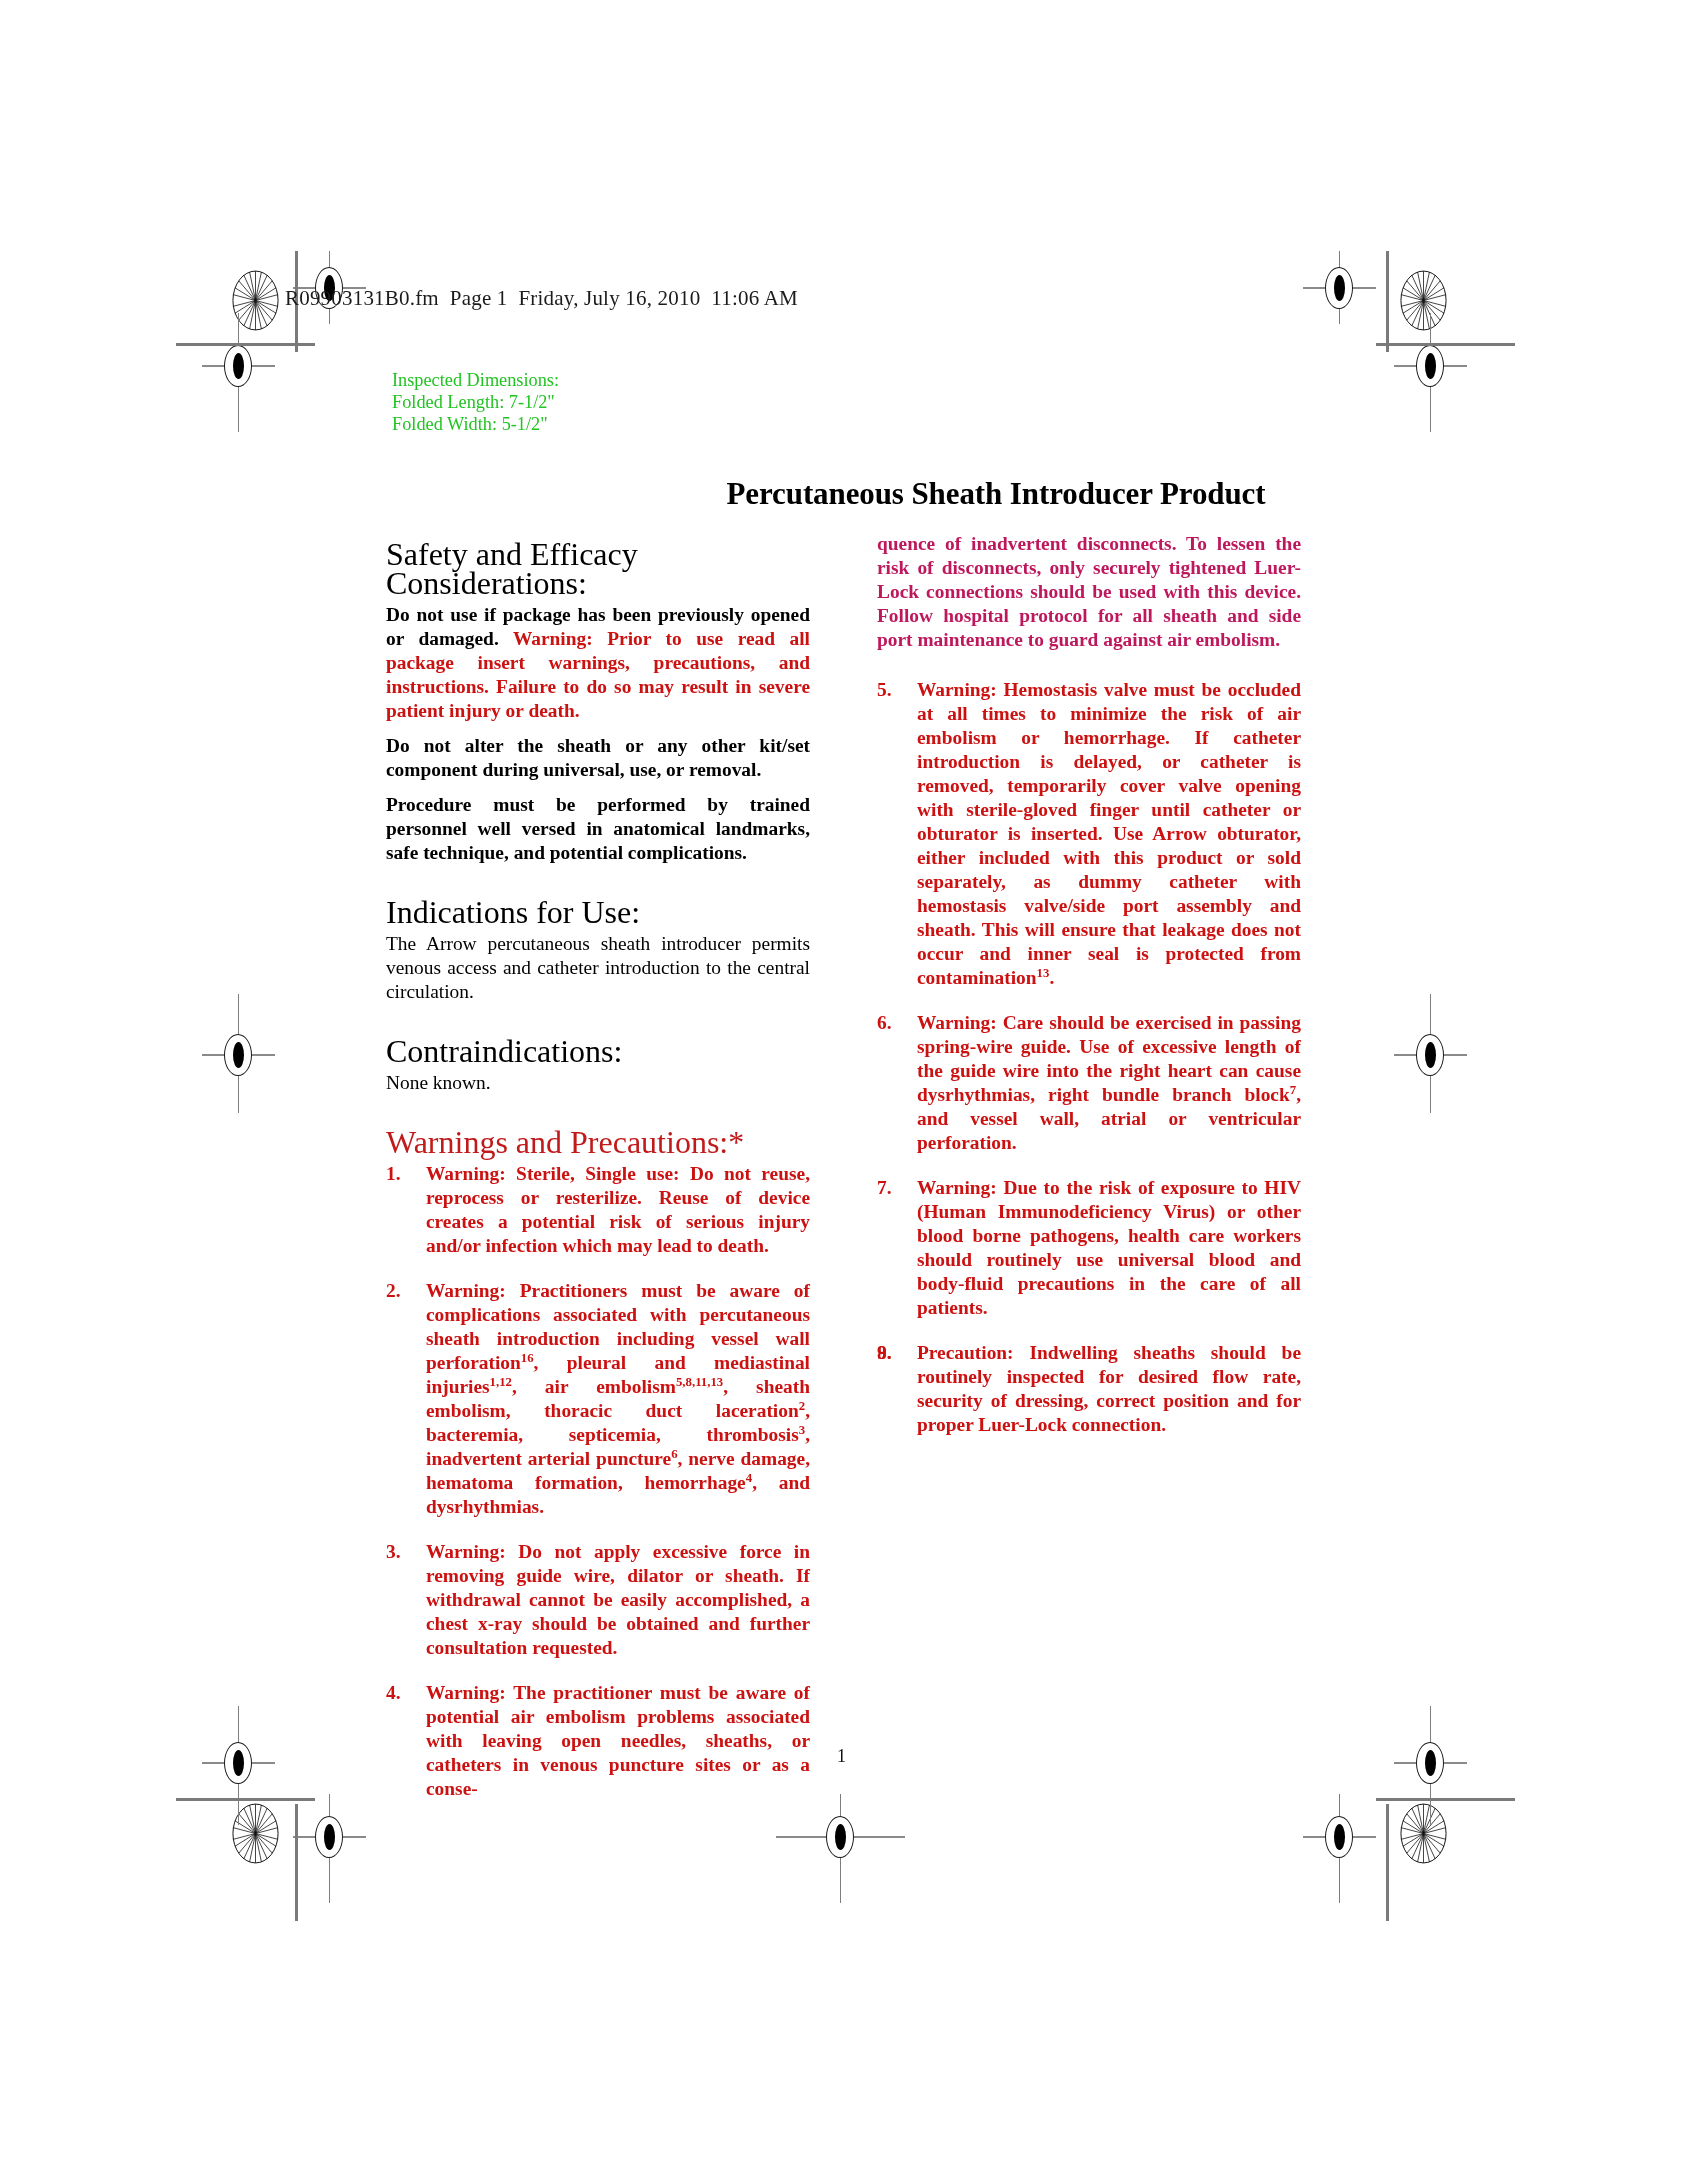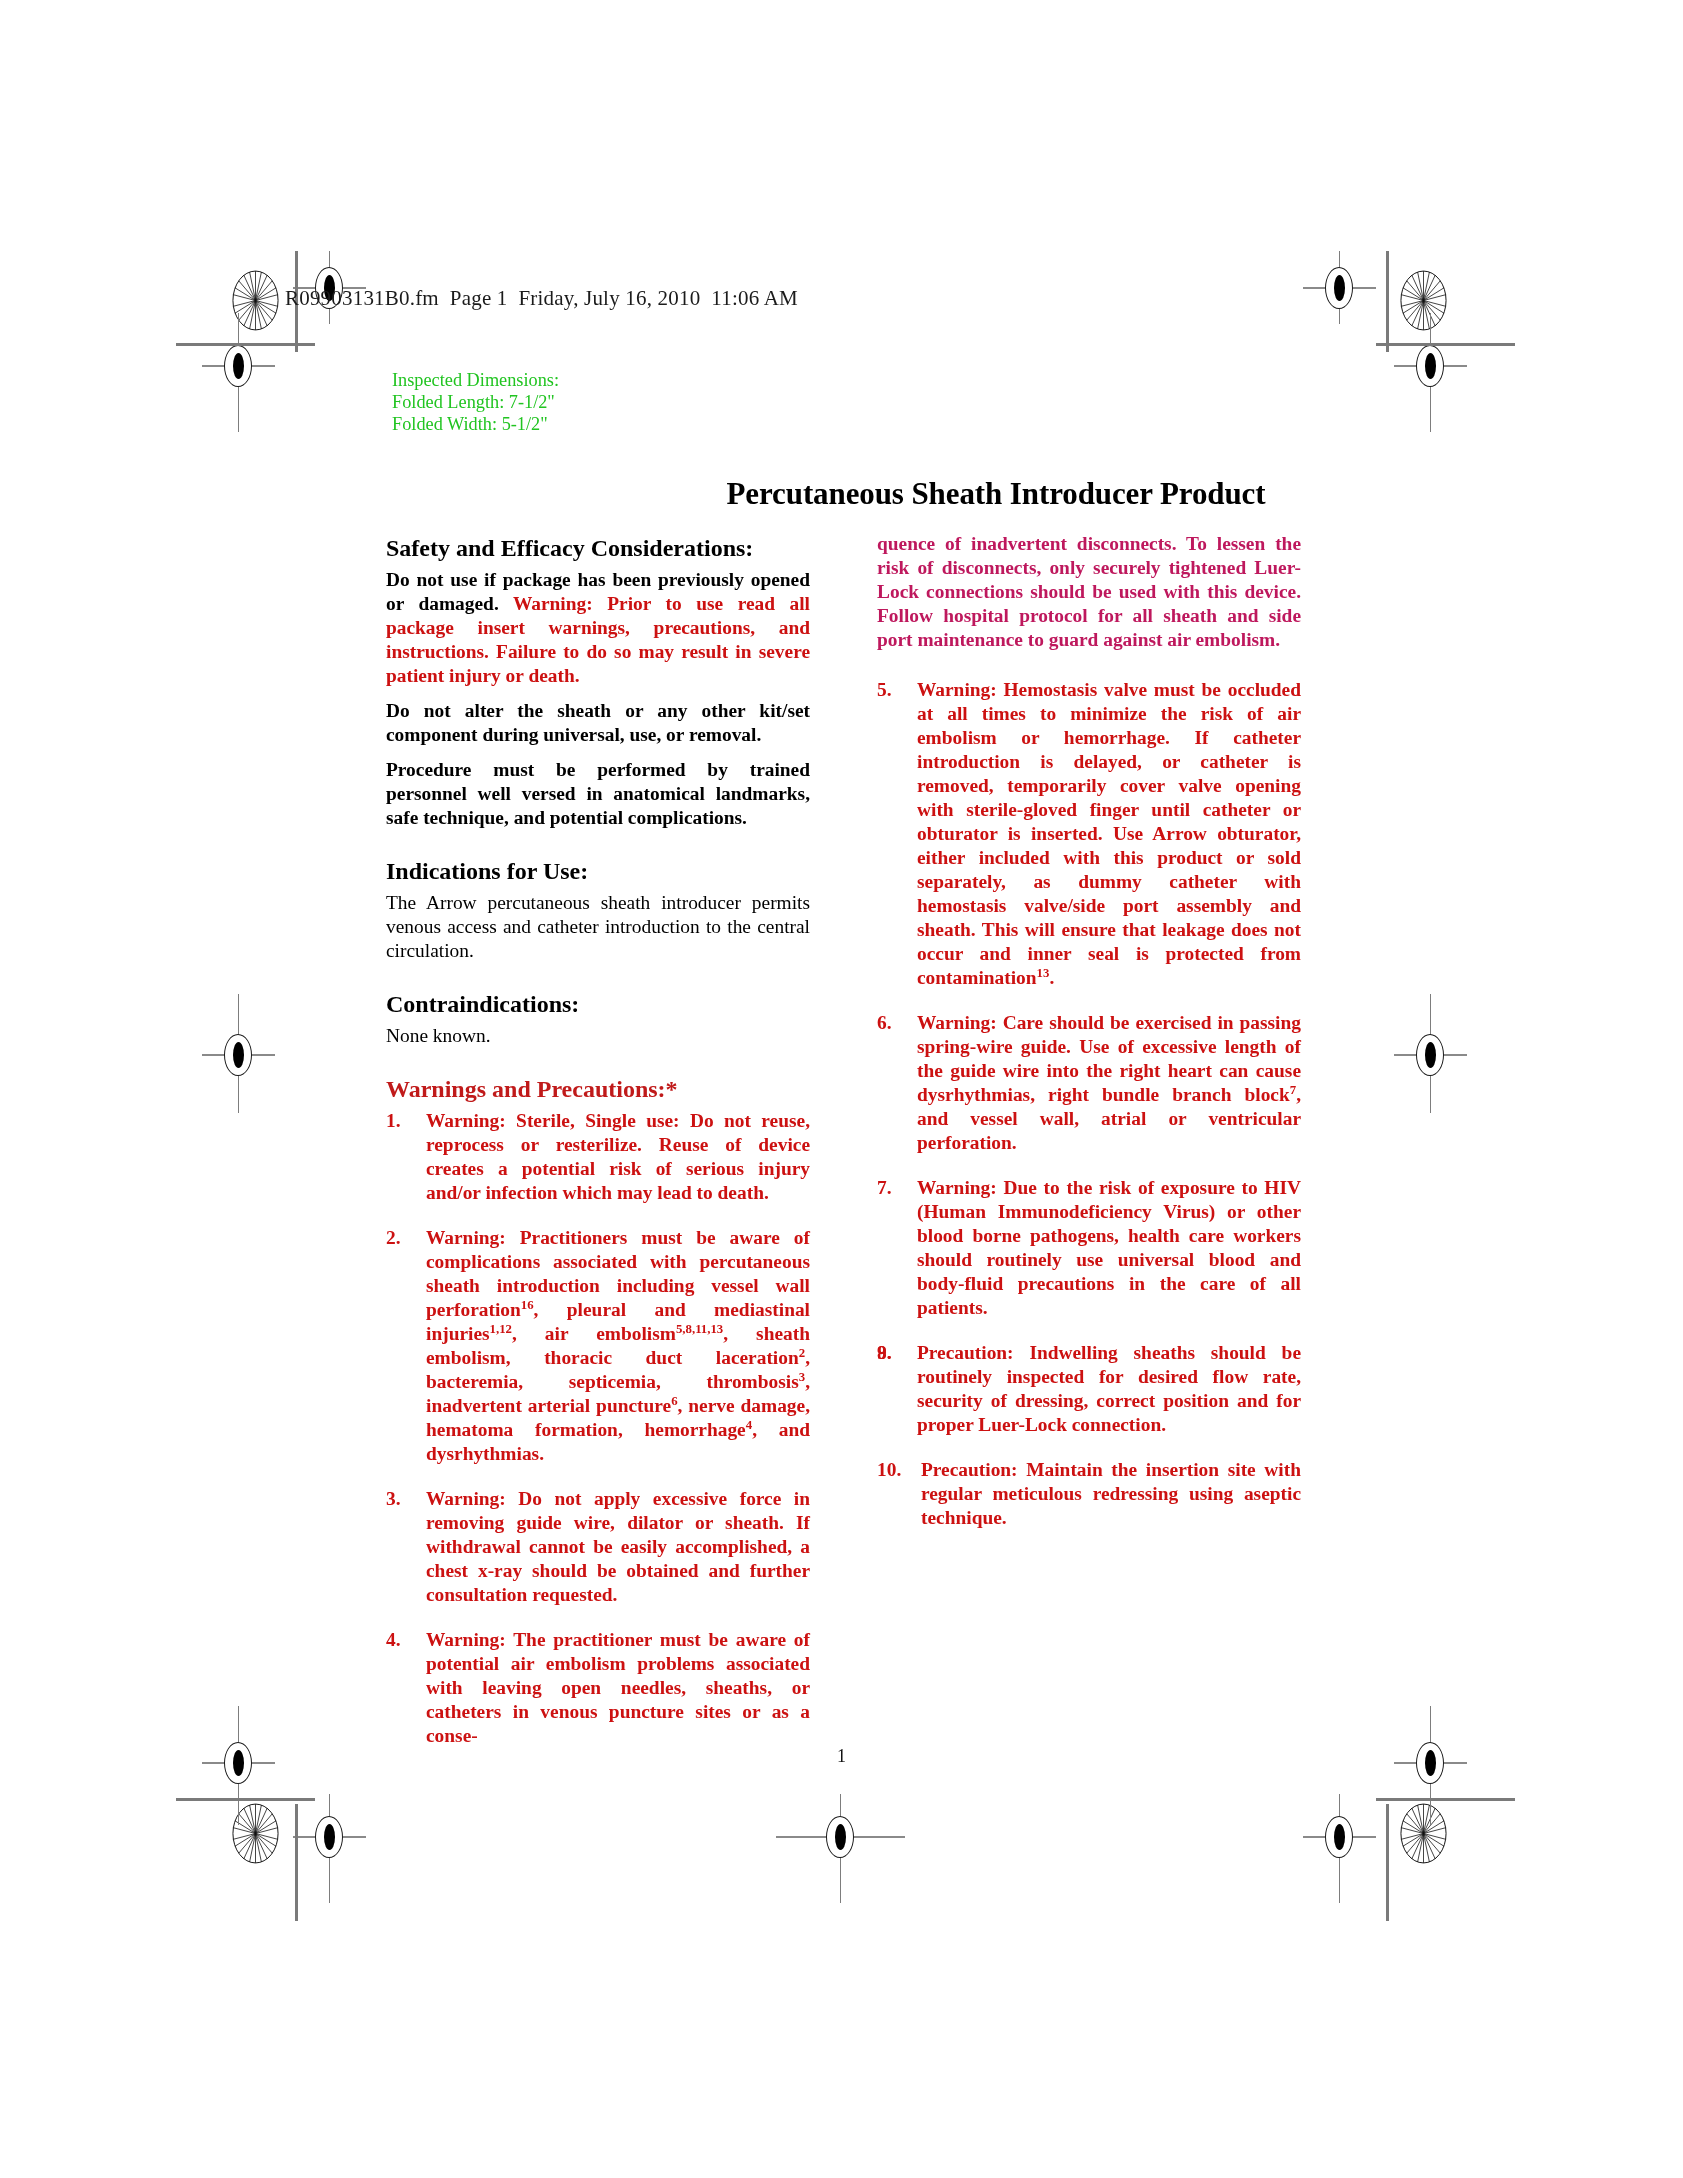--- a/index.html
+++ b/index.html
@@ -141,23 +141,23 @@
   
   .col {
     position: absolute;
     top: 532px;
     width: 424px;
   }
   #col-left  { left: 386px; }
   #col-right { left: 877px; }
 
   h2.sec {
-    font-size: 24px;
-    font-weight: bold;
-    margin: 2px 0 5px 0;
+    font-size: 32px;
+    font-weight: normal;
+    margin: 8px 0 5px 0;
     color: #000;
     line-height: 29px;
   }
   h2.sec.red { color: #c01a1a; }
 
   p.body {
     margin: 0 0 11px 0;
     font-size: 19.4px;
     line-height: 24px;
     text-align: justify;
@@ -473,20 +473,19 @@
 
   <div class="col" id="col-right">
     <p class="body bold" style="color:#be185d; margin-bottom:26px;">quence of inadvertent disconnects. To lessen the risk of disconnects, only securely tightened Luer-Lock connections should be used with this device. Follow hospital protocol for all sheath and side port maintenance to guard against air embolism.</p>
 
     <ol class="warnlist" id="right-warn-list">
         <li><span class="num">5.</span><span>Warning: Hemostasis valve must be occluded at all times to minimize the risk of air embolism or hemorrhage. If catheter introduction is delayed, or catheter is removed, temporarily cover valve opening with sterile-gloved finger until catheter or obturator is inserted. Use Arrow obturator, either included with this product or sold separately, as dummy catheter with hemostasis valve/side port assembly and sheath. This will ensure that leakage does not occur and inner seal is protected from contamination<sup>13</sup>.</span></li>
         <li><span class="num">6.</span><span>Warning: Care should be exercised in passing spring-wire guide. Use of excessive length of the guide wire into the right heart can cause dysrhythmias, right bundle branch block<sup>7</sup>, and vessel wall, atrial or ventricular perforation.</span></li>
         <li><span class="num">7.</span><span>Warning: Due to the risk of exposure to HIV (Human Immunodeficiency Virus) or other blood borne pathogens, health care workers should routinely use universal blood and body-fluid precautions in the care of all patients.</span></li>
         <li><span class="num">8.</span></li>
         <li><span class="num">9.</span><span>Precaution: Indwelling sheaths should be routinely inspected for desired flow rate, security of dressing, correct position and for proper Luer-Lock connection.</span></li>
-        <li class="wide"><span class="num">10.</span><span>Precaution: Maintain the insertion site with regular meticulous redressing using aseptic technique.</span></li>
       </ol>
   </div>
 
   <div id="page-num">1</div>
 
 </div>
 
 
 </body></html>

